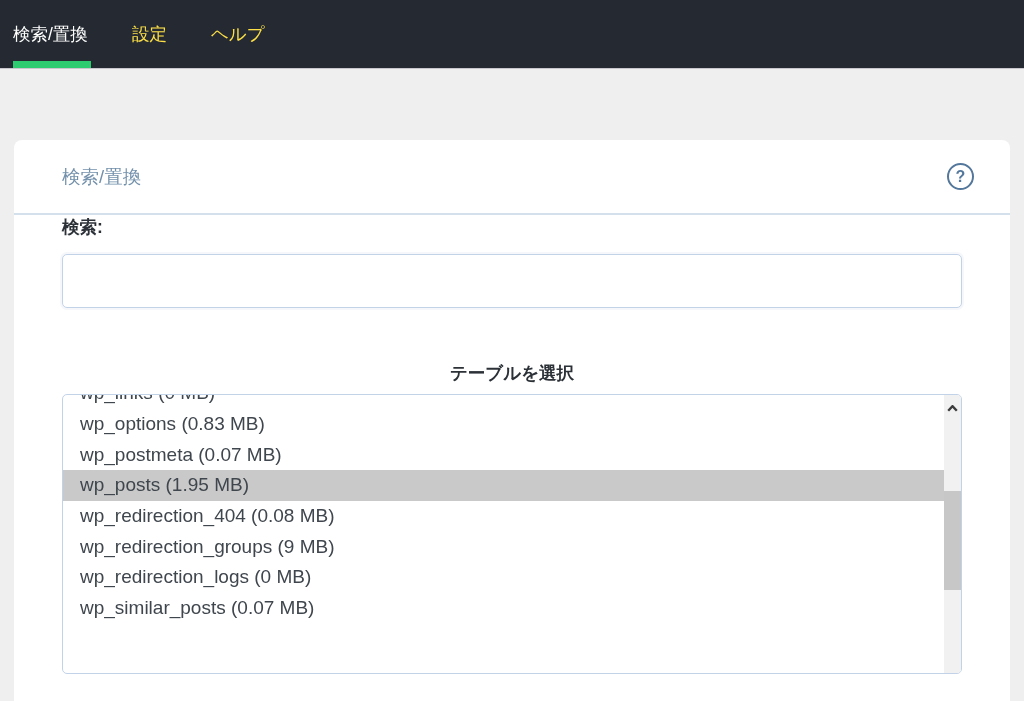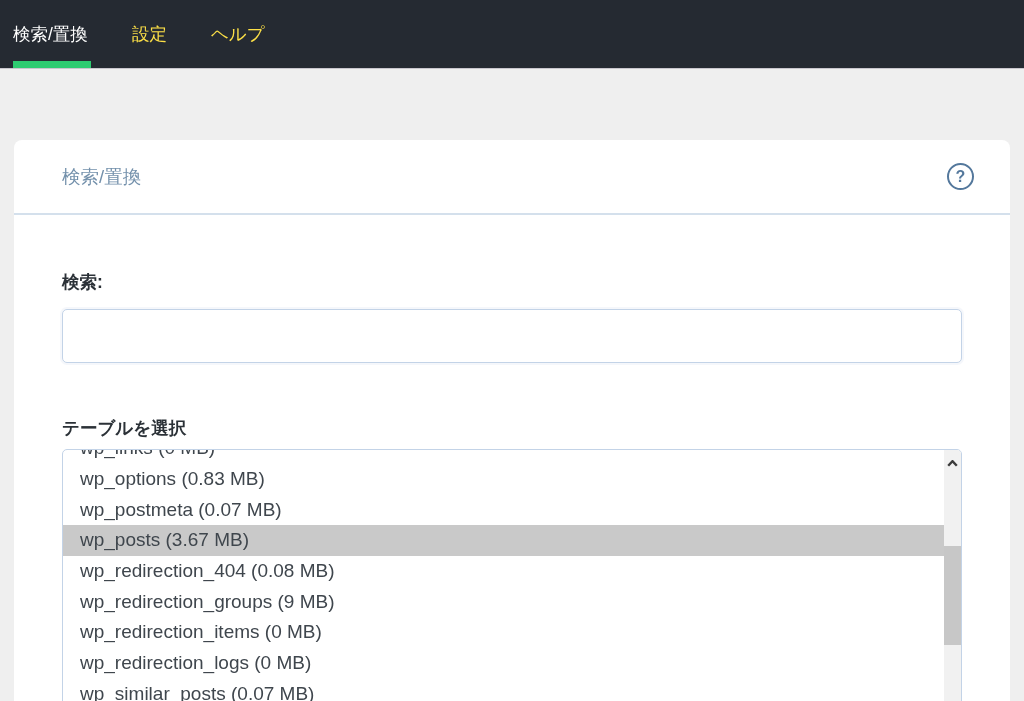--- a/index.html
+++ b/index.html
@@ -73,21 +73,20 @@
     cursor: pointer;
     background: #fff;
   }
 
   .card-body { padding: 0 48px; }
 
   
   .form-row {
     display: flex;
     gap: 48px;
-    margin-top: 55px;
     flex-direction: column;
   }
   .field { flex: 1; }
   .field-label {
     display: block;
     font-size: 17.5px;
     font-weight: bold;
     color: #2b3137;
     margin-bottom: 15px;
   }
@@ -103,20 +102,21 @@
     font-family: inherit;
     box-shadow: 0 0 0 2px rgba(197, 213, 232, 0.18);
   }
 
   .tables-label {
     display: block;
     margin-top: 53px;
     font-size: 17.5px;
     font-weight: bold;
     color: #2b3137;
+    text-align: center;
   }
 
   
   .listbox {
     position: relative;
     margin-top: 9px;
     height: 280px;
     border: 1px solid #c3d3e7;
     border-radius: 5px;
     background: #fff;
@@ -189,24 +189,23 @@
       </div>
     </div>
 
     <label class="tables-label">テーブルを選択</label>
 
     <div class="listbox">
       <div class="rows">
           <div class="row">wp_links (0 MB)</div>
           <div class="row">wp_options (0.83 MB)</div>
           <div class="row">wp_postmeta (0.07 MB)</div>
-          <div class="row selected">wp_posts (3.67 MB)</div>
+          <div class="row selected">wp_posts (1.95 MB)</div>
           <div class="row">wp_redirection_404 (0.08 MB)</div>
           <div class="row">wp_redirection_groups (9 MB)</div>
-          <div class="row">wp_redirection_items (0 MB)</div>
           <div class="row">wp_redirection_logs (0 MB)</div>
           <div class="row">wp_similar_posts (0.07 MB)</div>
         </div>
       <div class="scrollbar">
         <div class="scroll-up">
           <svg width="11" height="7" viewBox="0 0 11 7">
             <polyline points="1.2,5.8 5.5,1.2 9.8,5.8" fill="none" stroke="#3c3c3c" stroke-width="2.4" stroke-linecap="butt"></polyline>
           </svg>
         </div>
         <div class="scroll-thumb"></div>

